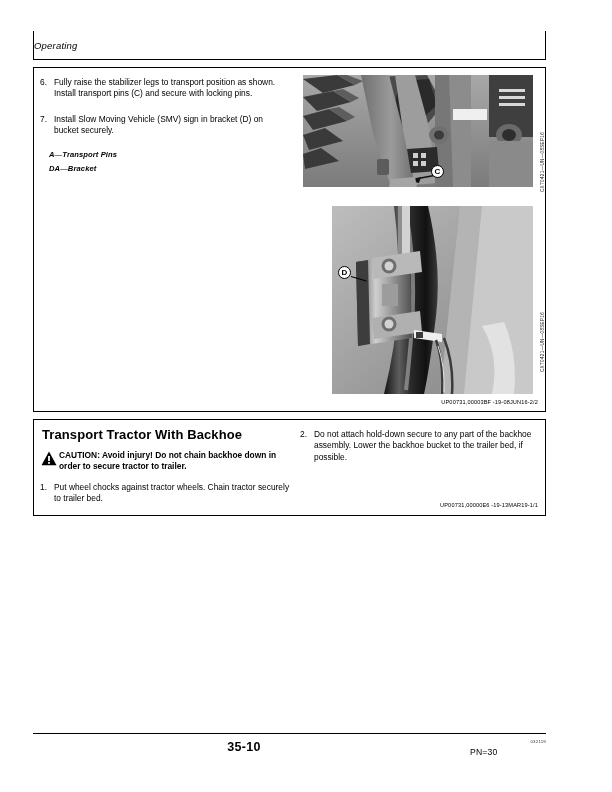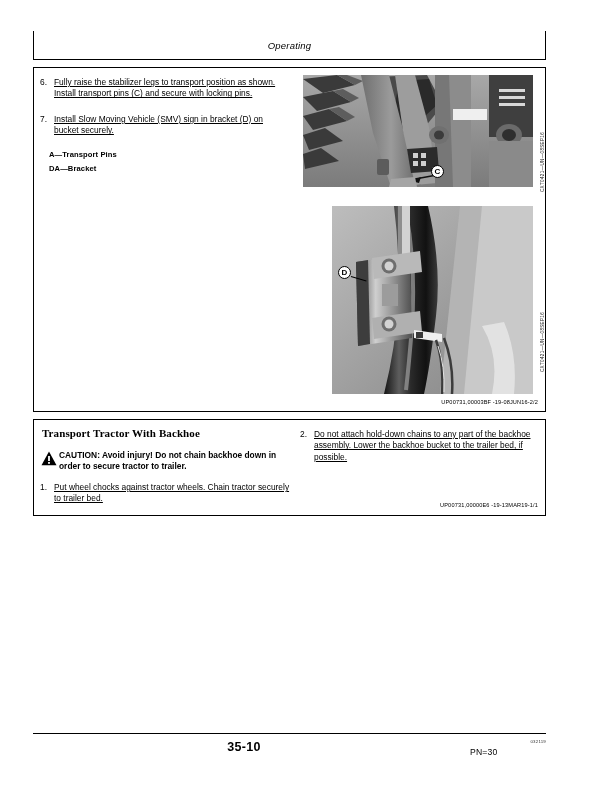--- a/index.html
+++ b/index.html
@@ -32,21 +32,20 @@
     border-left: 1px solid #000;
     border-right: 1px solid #000;
     border-bottom: 1px solid #000;
     box-sizing: border-box;
   }
   .header-title {
     position: absolute;
     left: 0;
     right: 0;
     top: 9px;
-    text-align: center;
     font-style: italic;
     font-size: 9.5px;
     letter-spacing: 0.2px;
   }
 
   
   .box-one {
     position: absolute;
     left: 33px;
     top: 67px;
@@ -73,34 +72,34 @@
     font-size: 8.4px;
     line-height: 11.4px;
   }
   .step-num {
     width: 14px;
     flex: 0 0 14px;
     text-align: left;
   }
   .step-text {
     flex: 1 1 auto;
-    text-decoration: underline;
   }
 
   #step6 { left: 40px; top: 77px; width: 248px; }
   #step7 { left: 40px; top: 114px; width: 248px; }
   #step1 { left: 40px; top: 482px; width: 258px; }
   #step2 { left: 300px; top: 429px; width: 245px; }
 
   
   .legend-item {
     position: absolute;
     font-size: 7.6px;
     font-weight: bold;
     letter-spacing: 0.1px;
+    font-style: italic;
   }
   #legend-a { left: 49px; top: 150px; }
   #legend-da { left: 49px; top: 164px; }
 
   
   .photo {
     position: absolute;
     overflow: hidden;
     background: #8d8d8d;
   }
@@ -170,24 +169,23 @@
     text-align: right;
   }
   #caption-one { left: 380px; top: 399px; width: 158px; }
   #caption-two { left: 380px; top: 502px; width: 158px; }
 
   
   .section-heading {
     position: absolute;
     left: 42px;
     top: 427px;
-    font-size: 11px;
+    font-size: 13px;
     font-weight: bold;
     letter-spacing: 0.1px;
-    font-family: Liberation Serif, serif;
   }
 
   
   .caution {
     position: absolute;
     left: 41px;
     top: 450px;
     width: 252px;
     display: flex;
     align-items: flex-start;
@@ -424,21 +422,21 @@
     <span class="caution-text">CAUTION: Avoid injury!  Do not chain backhoe down in order to secure tractor to trailer.</span>
   </div>
 
   <div class="step" id="step1">
     <span class="step-num">1.</span>
     <span class="step-text">Put wheel chocks against tractor wheels. Chain tractor securely to trailer bed.</span>
   </div>
 
   <div class="step" id="step2">
     <span class="step-num">2.</span>
-    <span class="step-text">Do not attach hold-down chains to any part of the backhoe assembly. Lower the backhoe bucket to the trailer bed, if possible.</span>
+    <span class="step-text">Do not attach hold-down secure to any part of the backhoe assembly. Lower the backhoe bucket to the trailer bed, if possible.</span>
   </div>
 
   <div class="caption-code" id="caption-two">UP00731,00000E6 -19-13MAR19-1/1</div>
 
   <div class="footer-rule"></div>
   <div class="footer-page">35-10</div>
   <div class="footer-date">032119</div>
   <div class="footer-pn">PN=30</div>
 
 </div>

